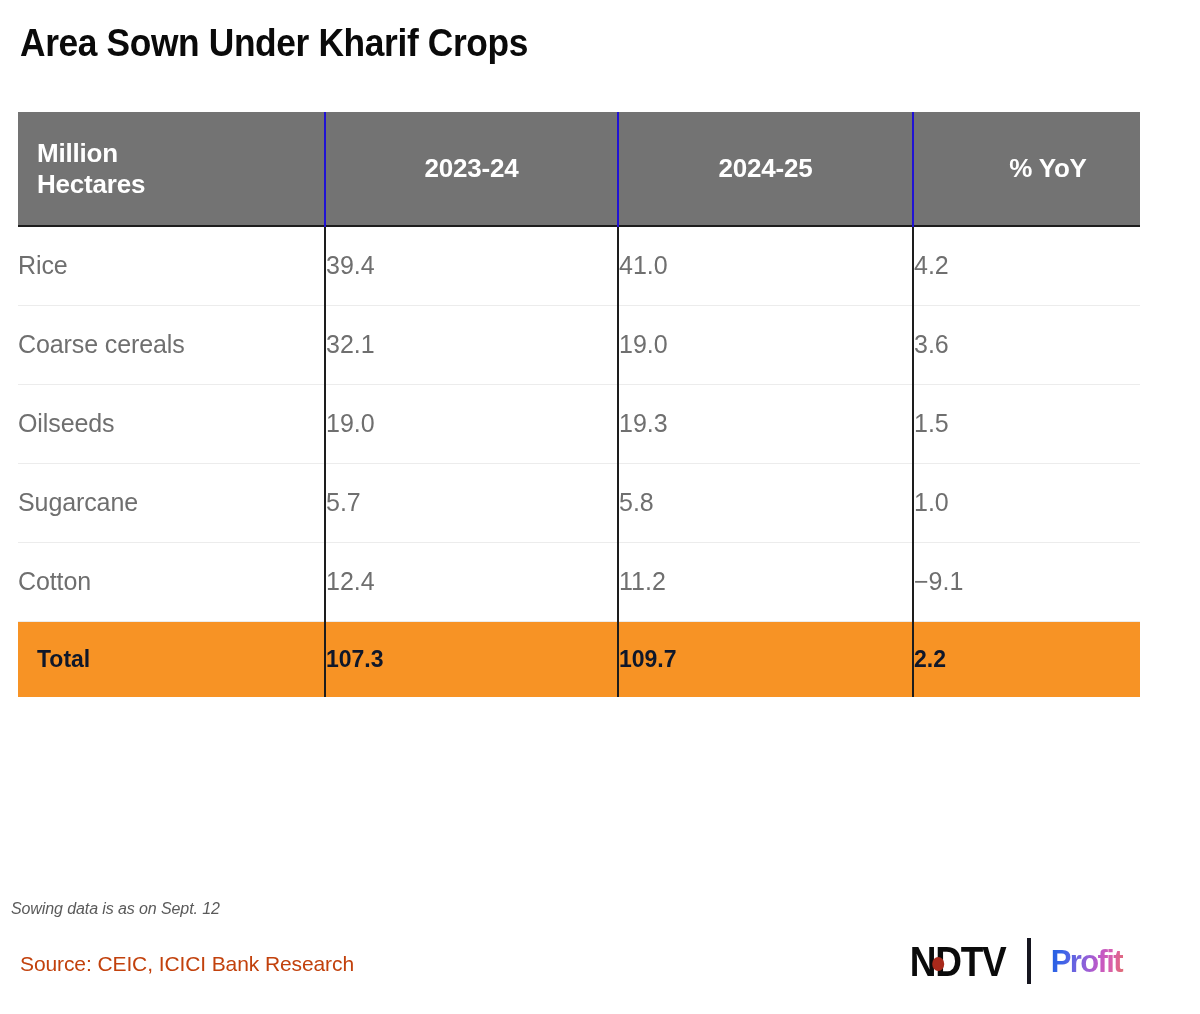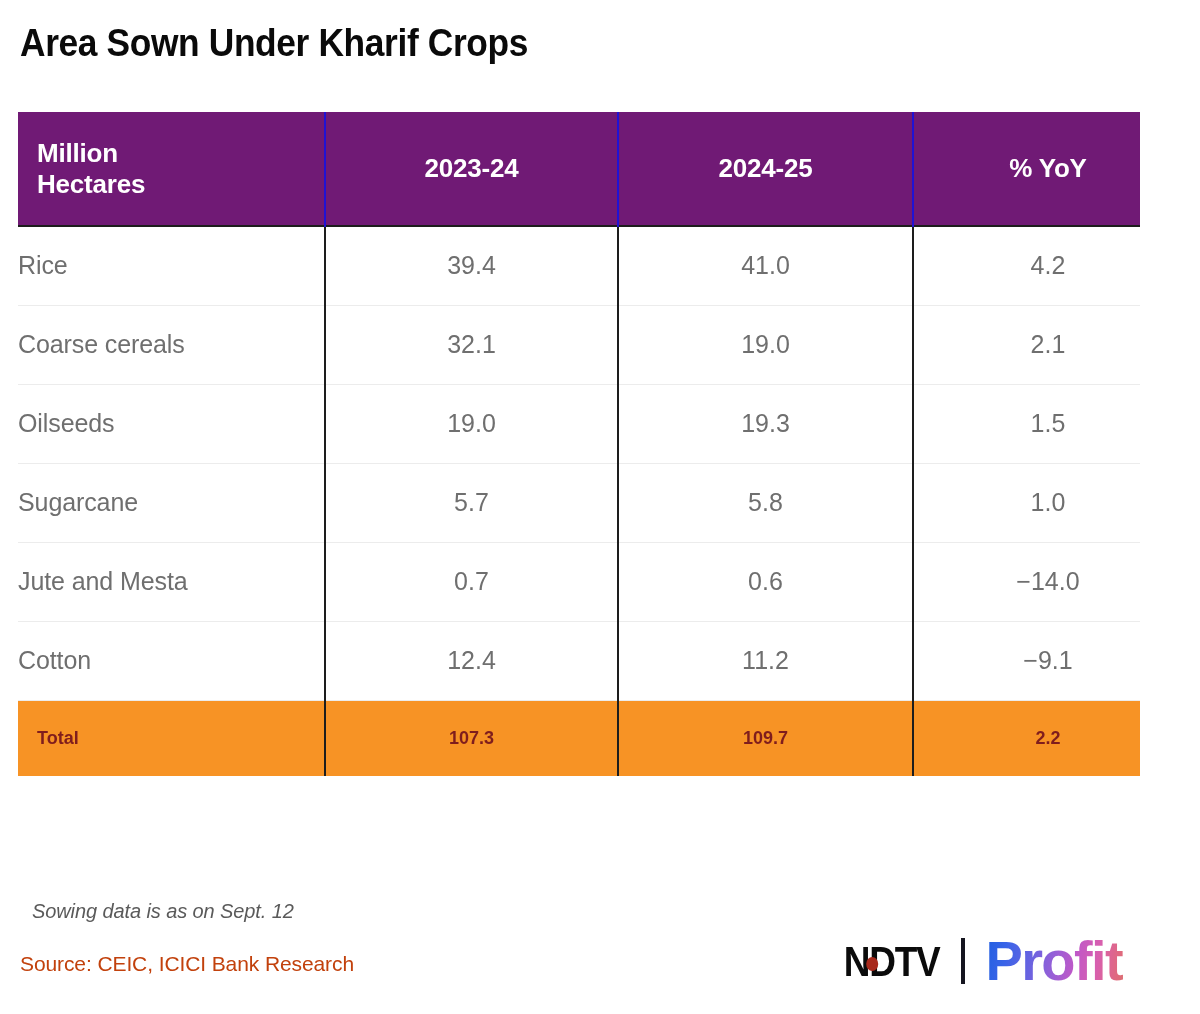--- a/index.html
+++ b/index.html
@@ -49,21 +49,21 @@
     table-layout: fixed;
   }
 
   table.data col.c0 { width: 307px; }
   table.data col.c1 { width: 293px; }
   table.data col.c2 { width: 295px; }
   table.data col.c3 { width: 269px; }
 
   
   thead tr.hdr {
-    background: #701a75;
+    background: #737373;
     margin-left: 28px;
   }
   thead th {
     color: #ffffff;
     font-size: 26px;
     font-weight: 700;
     padding: 0;
     height: 114px;
     vertical-align: middle;
     letter-spacing: -0.2px;
@@ -88,45 +88,45 @@
     background: #fff;
   }
   tbody tr.row:first-child td {
     border-top: 2px solid #1d1d1d;
   }
   td.t-label {
     text-align: left;
     padding-left: 19px;
     letter-spacing: -0.1px;
   }
-  td.t-num { text-align: center; }
+  td.t-num { text-align: left; }
 
   
   td.div-l, th.div-l { border-left: 2px solid #1d1d1d; }
   thead th.div-l { border-left: 2px solid #2012d4; }
 
   
   tbody tr.total td {
     background: #f79325;
-    color: #7f1d1d;
-    font-size: 18px;
+    color: #0f172a;
+    font-size: 23px;
     font-weight: 700;
     height: 76px;
     border-bottom: none;
     border-top: 1px solid #ececec;
     margin-top: 40px;
   }
   tbody tr.total td.t-label { letter-spacing: 0; }
 
   
   .footnote {
     position: absolute;
-    left: 32px;
+    left: 11px;
     top: 900px;
-    font-size: 20px;
+    font-size: 16px;
     font-style: italic;
     color: #5a5a5a;
     letter-spacing: -0.1px;
   }
   .source {
     position: absolute;
     left: 20px;
     top: 952px;
     font-size: 21px;
     color: #c2410c;
@@ -163,21 +163,21 @@
     border-radius: 50%;
     background: #a8291b;
   }
   .logo-bar {
     width: 4px;
     height: 46px;
     background: #15151f;
     margin: 0 12px 0 12px;
   }
   .logo-profit {
-    font-size: 56px;
+    font-size: 31px;
     font-weight: 700;
     letter-spacing: -1.6px;
     line-height: 1;
     background: linear-gradient(100deg,
                 #1f5fe0 0%,
                 #3a64e8 16%,
                 #6a63e0 34%,
                 #9a5fd6 50%,
                 #c258c6 64%,
                 #d85fae 78%,
@@ -220,39 +220,33 @@
           <tr class="row">
             <td class="t-label">Rice</td>
             <td class="t-num div-l">39.4</td>
             <td class="t-num div-l">41.0</td>
             <td class="t-num div-l">4.2</td>
           </tr>
           <tr class="row">
             <td class="t-label">Coarse cereals</td>
             <td class="t-num div-l">32.1</td>
             <td class="t-num div-l">19.0</td>
-            <td class="t-num div-l">2.1</td>
+            <td class="t-num div-l">3.6</td>
           </tr>
           <tr class="row">
             <td class="t-label">Oilseeds</td>
             <td class="t-num div-l">19.0</td>
             <td class="t-num div-l">19.3</td>
             <td class="t-num div-l">1.5</td>
           </tr>
           <tr class="row">
             <td class="t-label">Sugarcane</td>
             <td class="t-num div-l">5.7</td>
             <td class="t-num div-l">5.8</td>
             <td class="t-num div-l">1.0</td>
-          </tr>
-          <tr class="row">
-            <td class="t-label">Jute and Mesta</td>
-            <td class="t-num div-l">0.7</td>
-            <td class="t-num div-l">0.6</td>
-            <td class="t-num div-l">−14.0</td>
           </tr>
           <tr class="row">
             <td class="t-label">Cotton</td>
             <td class="t-num div-l">12.4</td>
             <td class="t-num div-l">11.2</td>
             <td class="t-num div-l">−9.1</td>
           </tr>
           <tr class="total">
             <td class="t-label">Total</td>
             <td class="t-num div-l">107.3</td>

